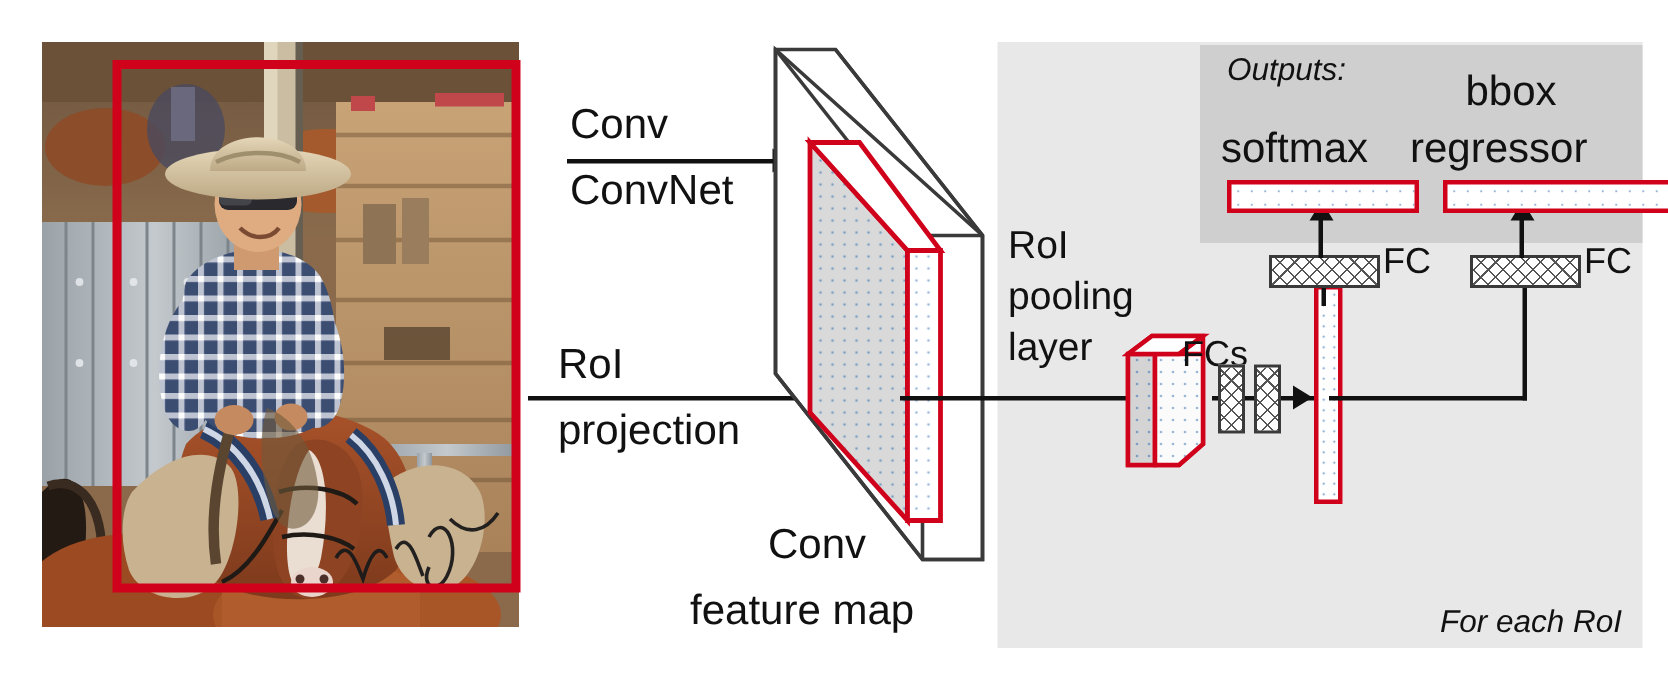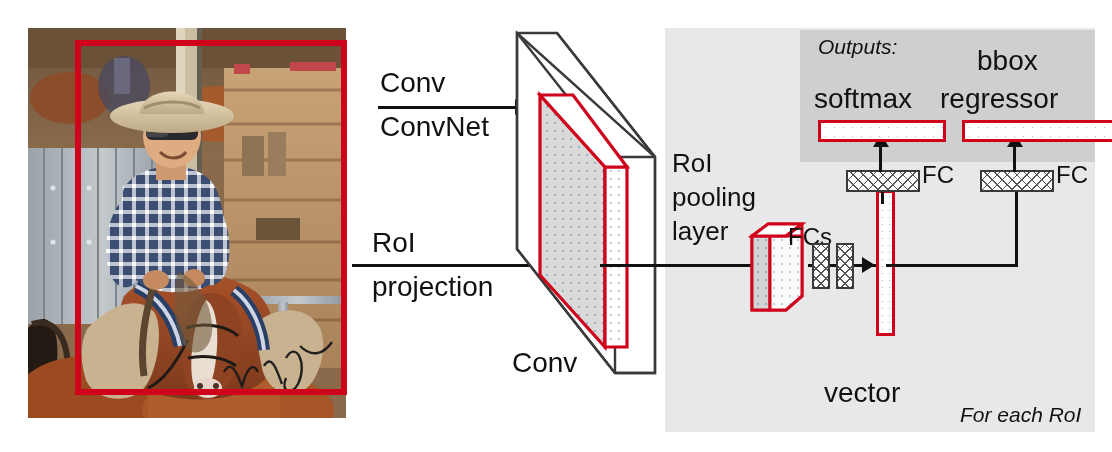--- a/index.html
+++ b/index.html
@@ -248,20 +248,21 @@
       <line x1="110" y1="348" x2="110" y2="132" stroke="#3a3a3a" stroke-width="2.4"></line>
       <line x1="110" y1="132" x2="150" y2="132" stroke="#3a3a3a" stroke-width="2.4"></line>
       <line x1="12" y1="8" x2="110" y2="132" stroke="#3a3a3a" stroke-width="2.4"></line>
 
       <polygon points="35,70 100,142 100,322 35,250" fill="url(#dots)" stroke="#d0021b" stroke-width="3.2"></polygon>
       <polygon points="100,142 122,142 122,322 100,322" fill="url(#dotsLight)" stroke="#d0021b" stroke-width="3.2"></polygon>
       <polygon points="35,70 68,70 122,142 100,142" fill="#ffffff" stroke="#d0021b" stroke-width="3.2"></polygon>
     </svg>
   </div>
   <div class="lbl t28" style="left:512px;top:348px;">Conv</div>
+  <div class="lbl t28" style="left:460px;top:392px;">feature map</div>
 
   <div class="abs" id="panel-light"></div>
   <div class="abs" id="panel-dark"></div>
 
   <div class="lbl t26" style="left:672px;top:150px;">RoI</div>
   <div class="lbl t26" style="left:672px;top:184px;">pooling</div>
   <div class="lbl t26" style="left:672px;top:218px;">layer</div>
 
   <div class="abs hline" style="left:600px;top:264px;width:160px;"></div>
   <div class="arrowR" style="left:752px;top:257px;"></div>
@@ -286,21 +287,20 @@
     </svg>
   </div>
 
   <div class="lbl t24" style="left:788px;top:224px;">FCs</div>
   <div class="abs hline" style="left:808px;top:264px;width:72px;"></div>
   <div class="abs fc-v" style="left:812px;top:243px;width:14px;height:42px;"></div>
   <div class="abs fc-v" style="left:836px;top:243px;width:14px;height:42px;"></div>
   <div class="arrowR" style="left:862px;top:257px;"></div>
 
   <div class="abs" id="roi-vec"></div>
-  <div class="lbl t28" style="left:824px;top:378px;">vector</div>
 
   <div class="abs hline" style="left:886px;top:264px;width:132px;"></div>
   <div class="abs vline" style="left:1015px;top:186px;height:81px;"></div>
 
   <div class="abs vline" style="left:881px;top:186px;height:18px;"></div>
 
   <div class="abs fc-h" style="left:846px;top:170px;width:70px;height:18px;"></div>
   <div class="lbl t24" style="left:922px;top:162px;">FC</div>
 
   <div class="abs fc-h" style="left:980px;top:170px;width:70px;height:18px;"></div>

